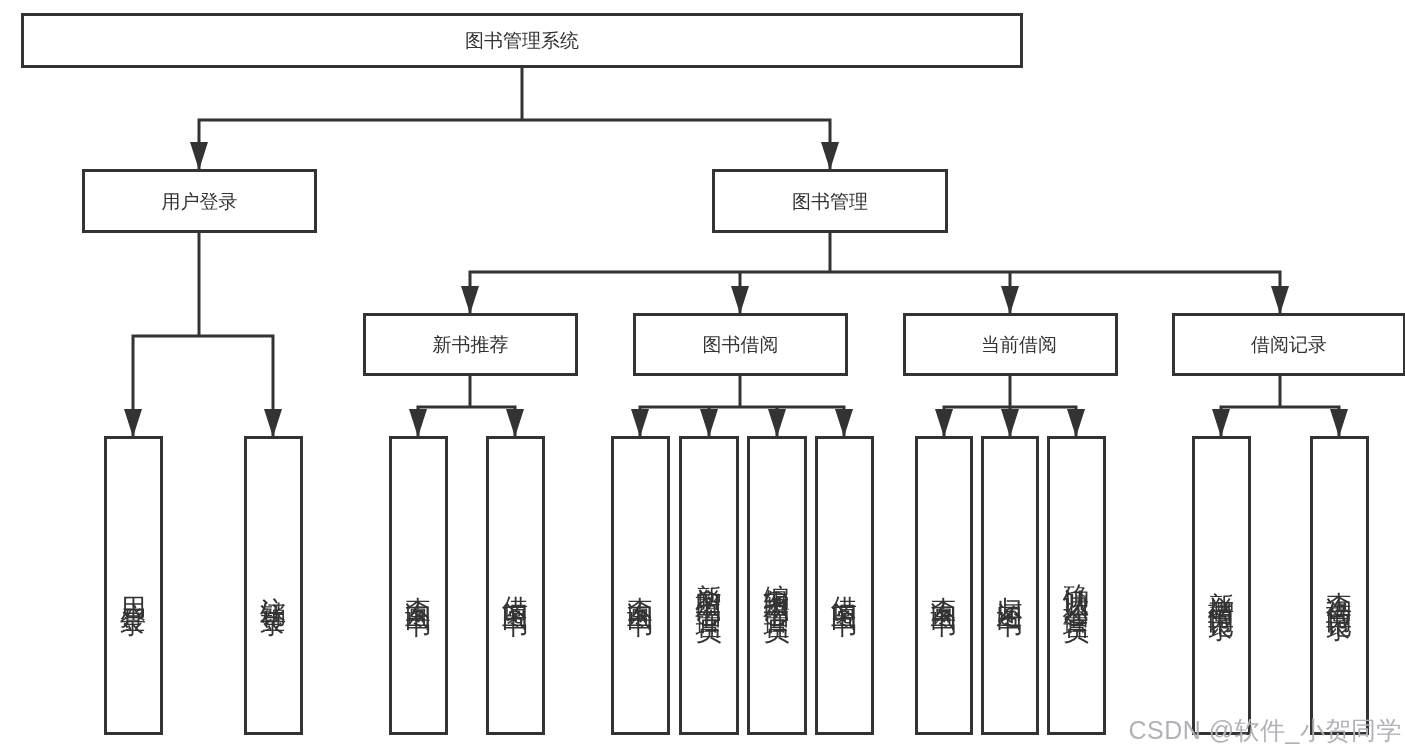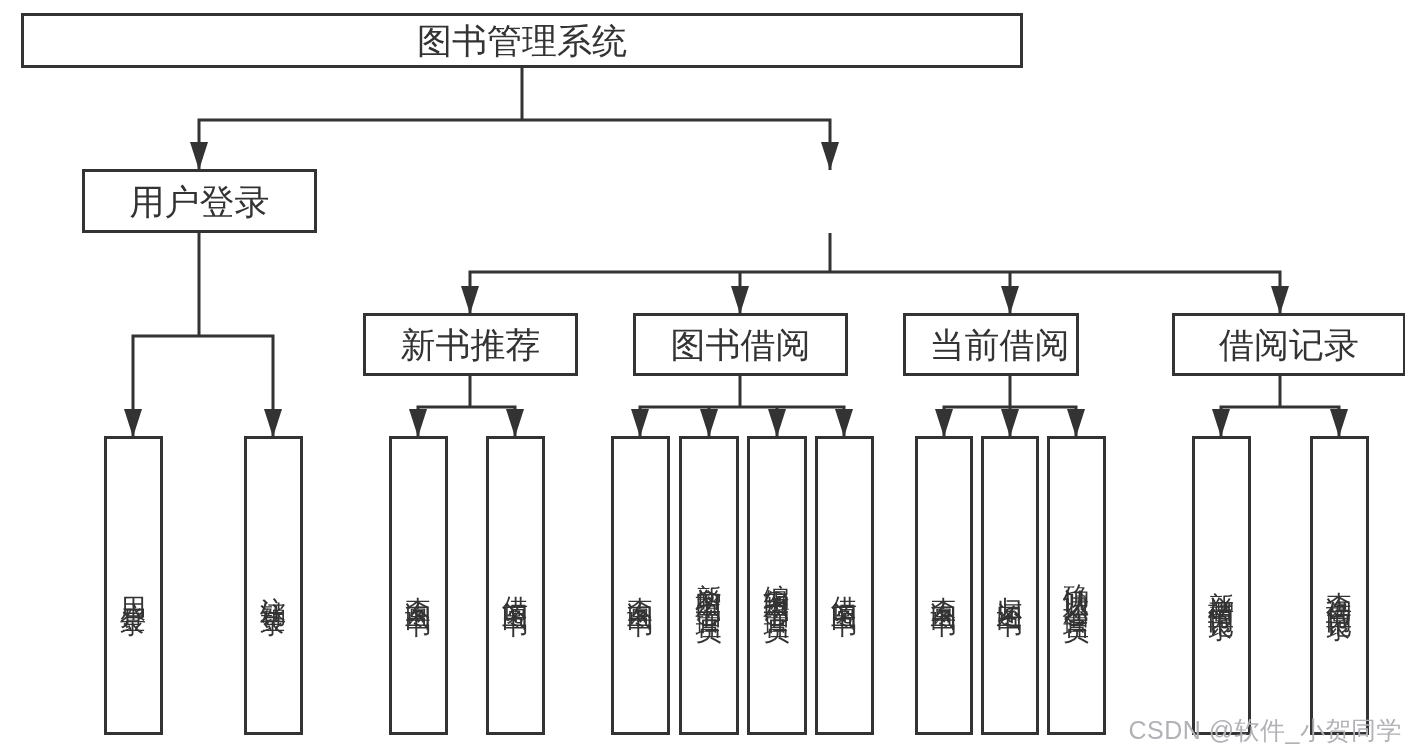--- a/index.html
+++ b/index.html
@@ -18,21 +18,21 @@
     width: 1405px; height: 747px;
   }
   .box {
     position: absolute;
     box-sizing: border-box;
     border: 3px solid #333333;
     background: #ffffff;
     display: flex;
     align-items: center;
     justify-content: center;
-    font-size: 35px;
+    font-size: 19px;
     line-height: 1;
     color: #333333;
     white-space: nowrap;
   }
   .vbox {
     writing-mode: vertical-rl;
     text-orientation: mixed;
     letter-spacing: 5px;
     font-size: 26px;
   }
@@ -103,24 +103,25 @@
       <use href="#arrowhead" x="1010" y="437"></use>
       <use href="#arrowhead" x="1076" y="437"></use>
       <use href="#arrowhead" x="1221" y="437"></use>
       <use href="#arrowhead" x="1339" y="437"></use>
     </g>
   </svg>
 
   <div class="box" style="left:21px; top:13px; width:1002px; height:55px;">图书管理系统</div>
 
   <div class="box" style="left:82px; top:169px; width:235px; height:64px;">用户登录</div>
+  <div class="box" style="left:712px; top:169px; width:236px; height:64px;">图书管理</div>
 
   <div class="box" style="left:363px; top:313px; width:215px; height:63px;">新书推荐</div>
   <div class="box" style="left:633px; top:313px; width:215px; height:63px;">图书借阅</div>
-  <div class="box" style="left:903px; top:313px; width:176px; height:63px;padding-left:17px;">当前借阅</div>
+  <div class="box" style="left:903px; top:313px; width:215px; height:63px;padding-left:17px;">当前借阅</div>
   <div class="box" style="left:1172px; top:313px; width:234px; height:63px;">借阅记录</div>
 
   <div class="box vbox" style="left:104px; top:436px; width:59px; height:299px;">用户登录</div>
   <div class="box vbox" style="left:244px; top:436px; width:59px; height:299px;">注销登录</div>
 
   <div class="box vbox" style="left:389px; top:436px; width:59px; height:299px;">查询图书</div>
   <div class="box vbox" style="left:486px; top:436px; width:59px; height:299px;">借阅图书</div>
 
   <div class="box vbox" style="left:611px; top:436px; width:59px; height:299px;">查询图书</div>
   <div class="box vbox" style="left:679px; top:436px; width:60px; height:299px;">新增图书（管理员）</div>

